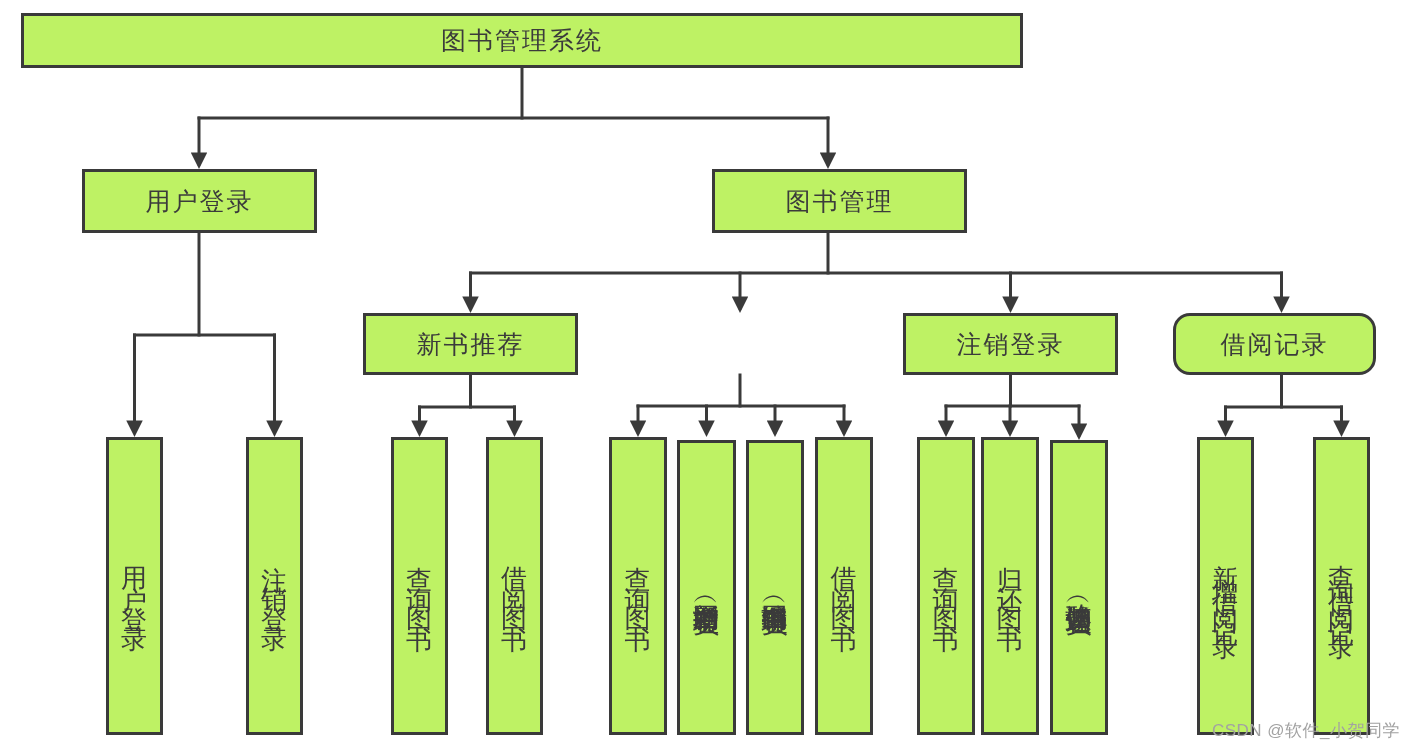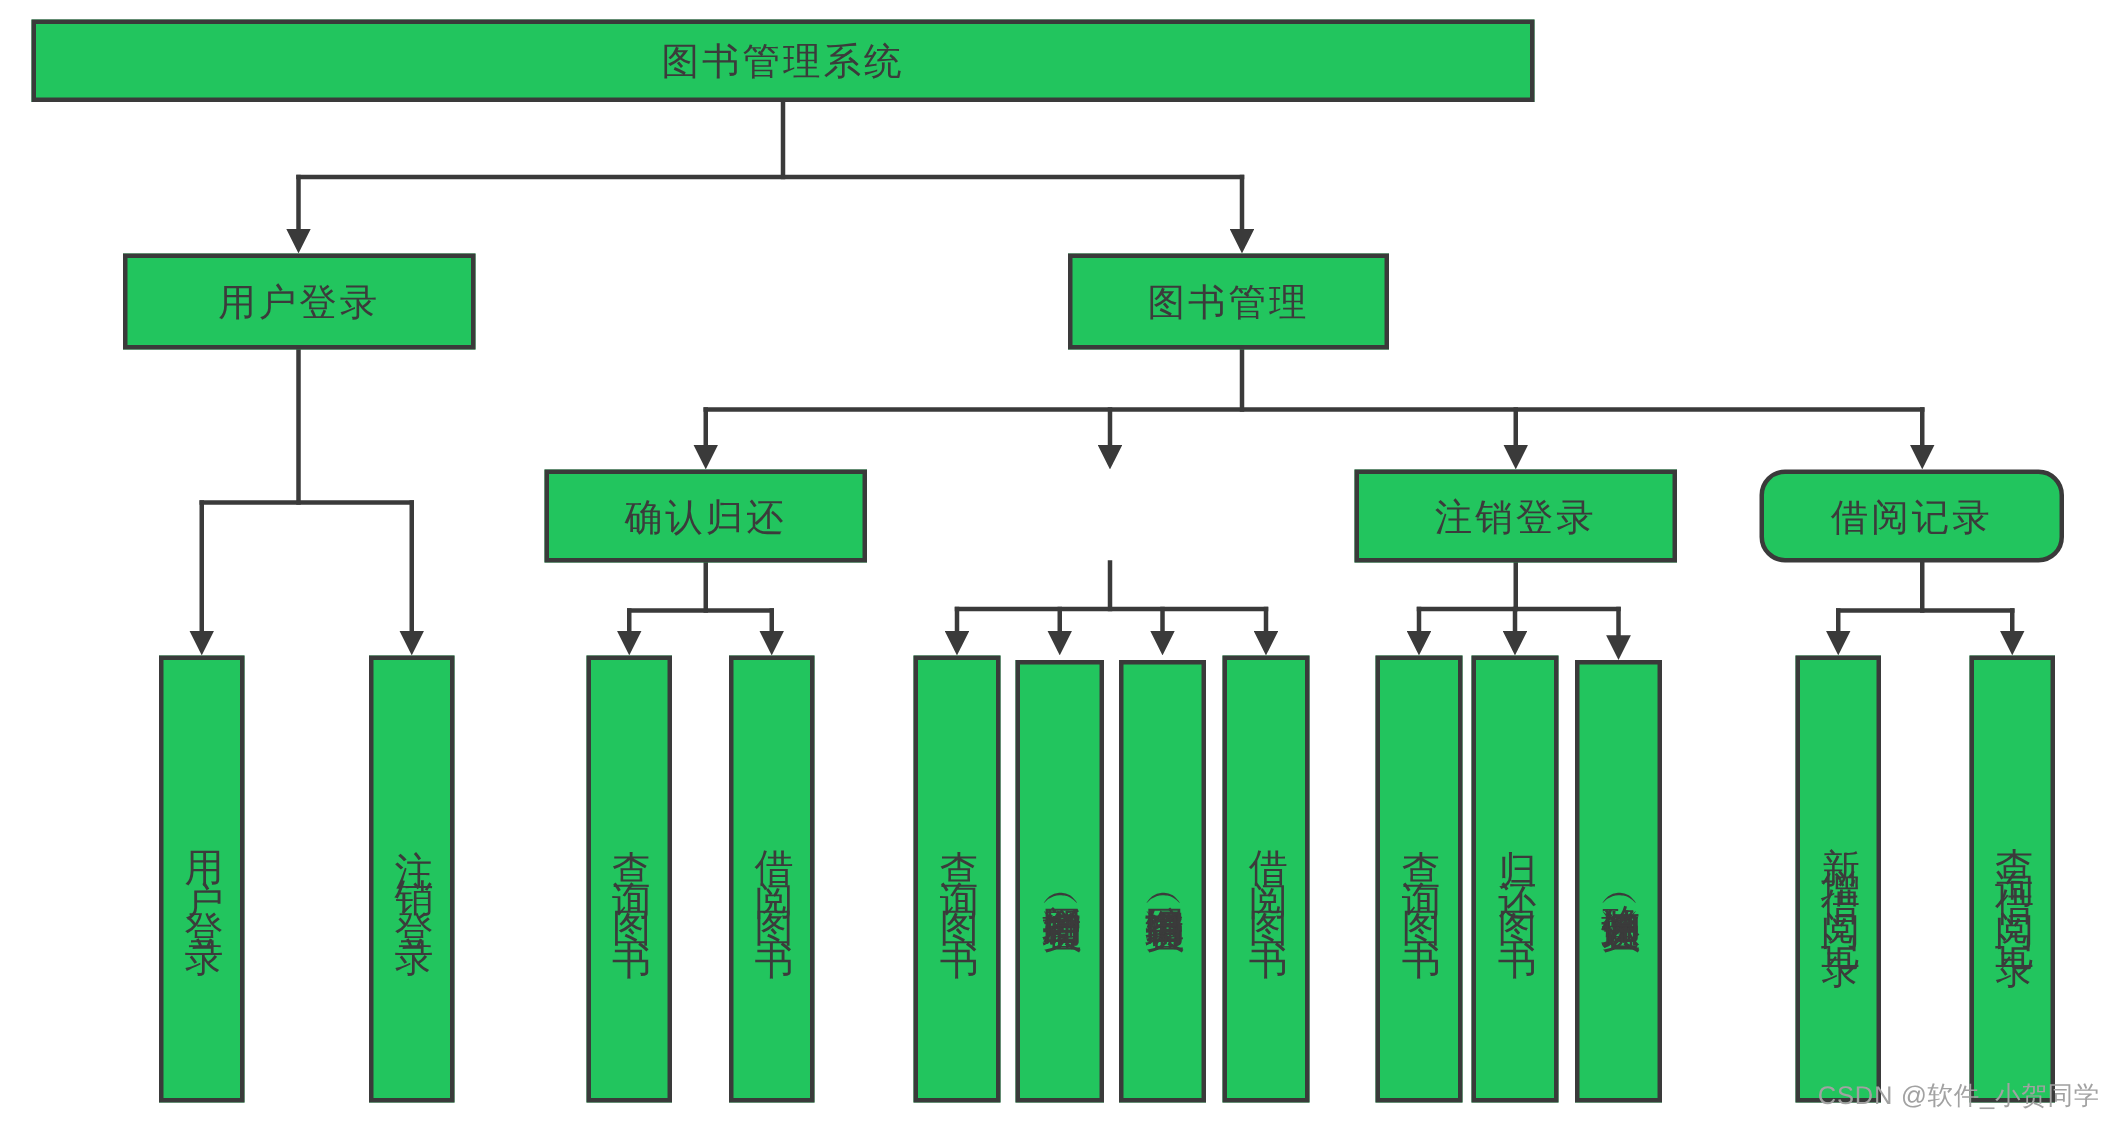--- a/index.html
+++ b/index.html
@@ -18,29 +18,28 @@
   .connectors {
     position: absolute;
     left: 0;
     top: 0;
     width: 1405px;
     height: 747px;
     pointer-events: none;
   }
   .box {
     position: absolute;
-    background: #22c55e;
+    background: #bef264;
     border: 3px solid #3a3a3a;
     box-sizing: border-box;
     display: flex;
     align-items: center;
     justify-content: center;
     color: #3b3b3b;
     z-index: 2;
-    font-family: Liberation Mono, monospace;
   }
   .box.h span {
     font-size: 25px;
     letter-spacing: 2px;
     white-space: nowrap;
   }
   .box.v span {
     writing-mode: vertical-rl;
     text-orientation: mixed;
     font-size: 26px;
@@ -120,26 +119,26 @@
     </g>
   </svg>
 
   <div class="box h" style="left:21px; top:13px; width:1002px; height:55px;">
     <span>图书管理系统</span>
   </div>
 
   <div class="box h" style="left:82px; top:169px; width:235px; height:64px;">
     <span>用户登录</span>
   </div>
-  <div class="box h" style="left:712px; top:169px; width:214px; height:64px;">
+  <div class="box h" style="left:712px; top:169px; width:255px; height:64px;">
     <span>图书管理</span>
   </div>
 
   <div class="box h" style="left:363px; top:313px; width:215px; height:62px;">
-    <span>确认归还</span>
+    <span>新书推荐</span>
   </div>
   <div class="box h" style="left:903px; top:313px; width:215px; height:62px;">
     <span>注销登录</span>
   </div>
   <div class="box h" style="left:1173px; top:313px; width:203px; height:62px;border-radius:17px;">
     <span>借阅记录</span>
   </div>
 
   <div class="box v" style="left:106px; top:437px; width:57px; height:298px;">
     <span>用户登录</span>

